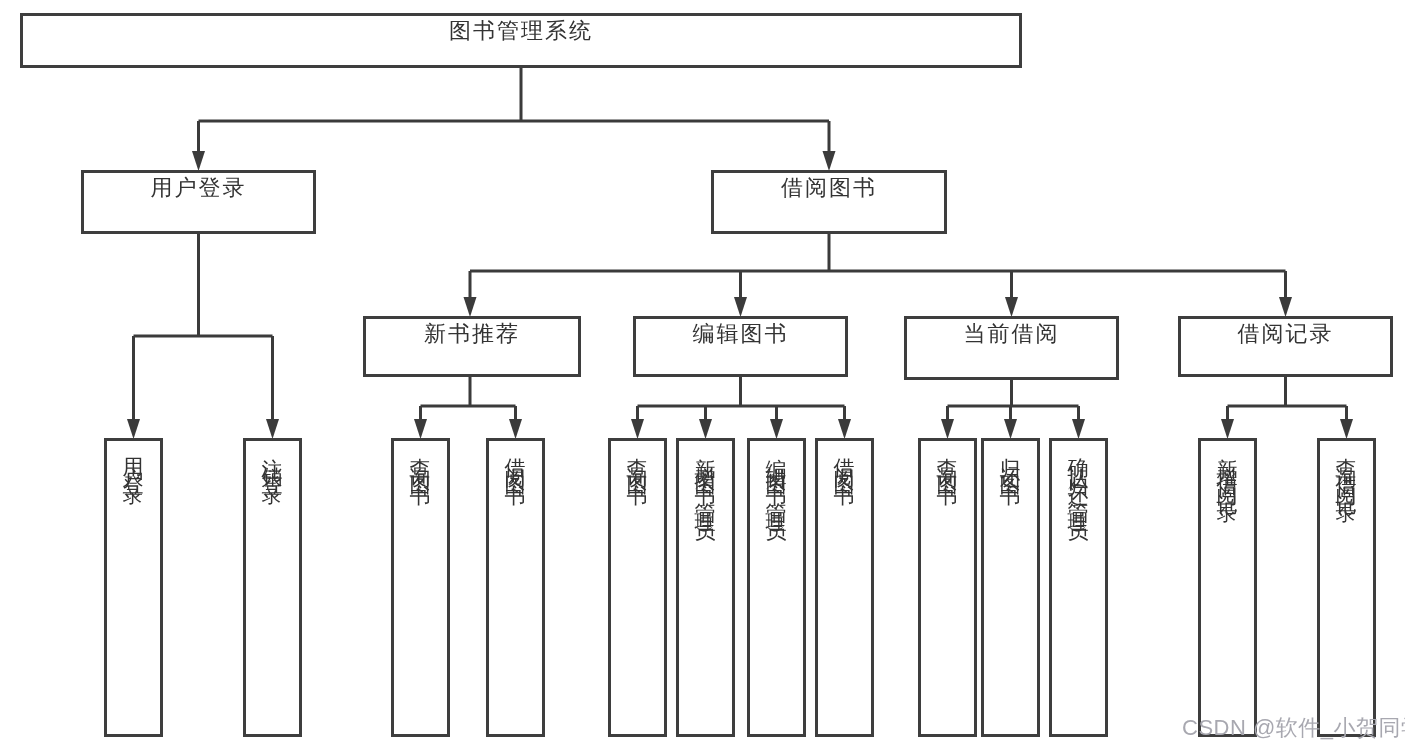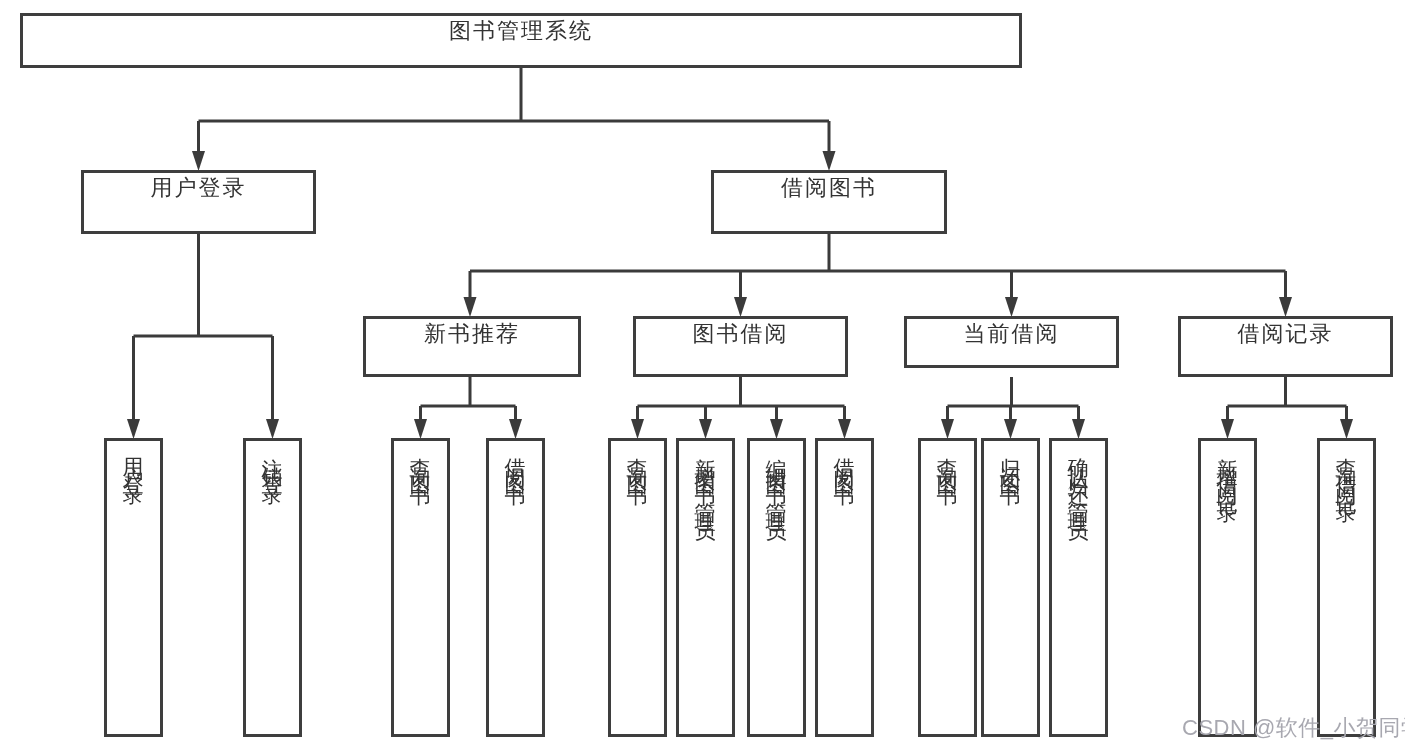--- a/index.html
+++ b/index.html
@@ -96,23 +96,23 @@
     <span>用户登录</span>
   </div>
   <div class="node hbox" style="left:711px;top:170px;width:236px;height:64px">
     <span>借阅图书</span>
   </div>
 
   <div class="node hbox" style="left:363px;top:316px;width:218px;height:61px">
     <span>新书推荐</span>
   </div>
   <div class="node hbox" style="left:633px;top:316px;width:215px;height:61px">
-    <span>图书借阅</span>
+    <span>编辑图书</span>
   </div>
-  <div class="node hbox" style="left:904px;top:316px;width:215px;height:52px">
+  <div class="node hbox" style="left:904px;top:316px;width:215px;height:64px">
     <span>当前借阅</span>
   </div>
   <div class="node hbox" style="left:1178px;top:316px;width:215px;height:61px">
     <span>借阅记录</span>
   </div>
 
   <div class="node vbox" style="left:104px;top:438px;width:59px;height:299px">
     <span class="vtext">用户登录</span>
   </div>
   <div class="node vbox" style="left:243px;top:438px;width:59px;height:299px">

